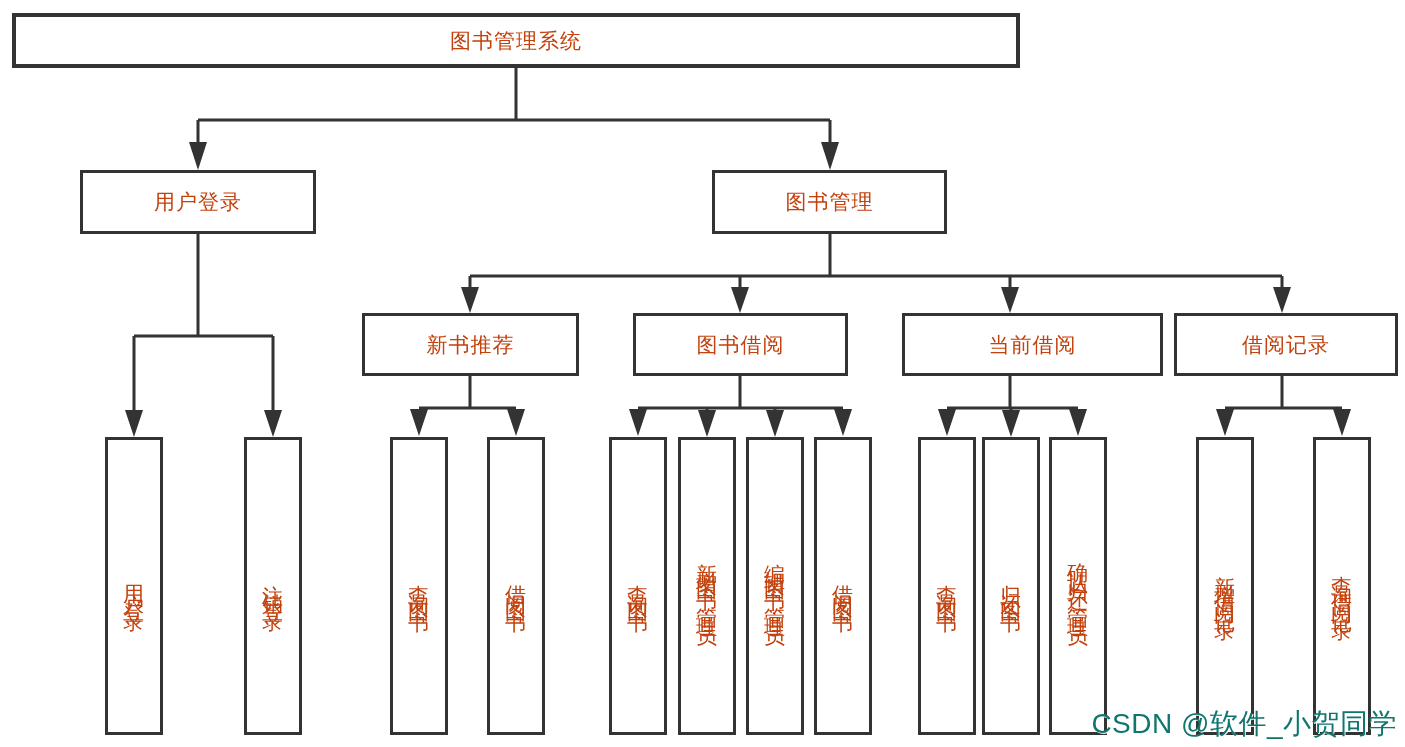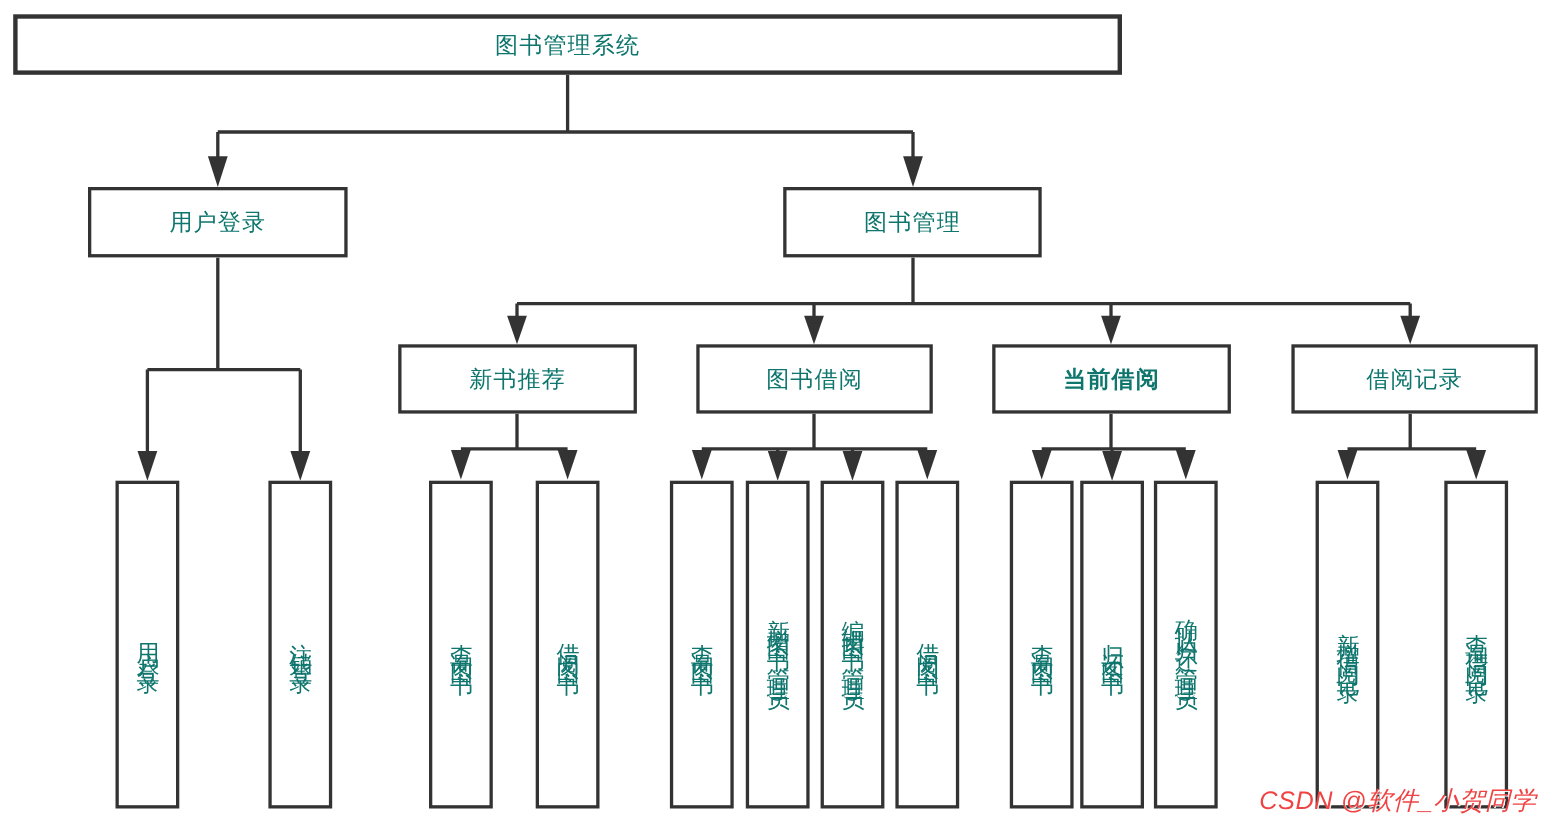--- a/index.html
+++ b/index.html
@@ -18,21 +18,21 @@
     z-index: 1;
   }
   .box {
     position: absolute;
     box-sizing: border-box;
     border: 3px solid #333333;
     background: #ffffff;
     display: flex;
     align-items: center;
     justify-content: center;
-    color: #0f766e;
+    color: #c2410c;
     z-index: 2;
   }
   .box.root { border-width: 4px; }
   .box.h .lbl {
     font-size: 21px;
     letter-spacing: 1px;
     white-space: nowrap;
   }
   .box.v .lbl {
     writing-mode: vertical-rl;
@@ -40,26 +40,25 @@
     font-size: 21px;
     line-height: 1;
     letter-spacing: 9px;
     white-space: nowrap;
   }
   .watermark {
     position: absolute;
     right: 8px;
     bottom: 4px;
     z-index: 5;
-    font-size: 23px;
-    color: #ef4444;
+    font-size: 28px;
+    color: #0f766e;
     text-shadow: 1px 1px 0 rgba(255,255,255,0.9);
     letter-spacing: 0.5px;
     white-space: nowrap;
-    font-style: italic;
   }
 </style>
 </head>
 <body>
 
 <div class="canvas">
 
   <svg class="connectors" width="1405" height="747" viewBox="0 0 1405 747" aria-hidden="true">
     <g stroke="#333333" stroke-width="3" fill="none">
 
@@ -117,21 +116,21 @@
   <div class="box h" style="left:712px; top:170px; width:235px; height:64px;">
     <span class="lbl">图书管理</span>
   </div>
 
   <div class="box h" style="left:362px; top:313px; width:217px; height:63px;">
     <span class="lbl">新书推荐</span>
   </div>
   <div class="box h" style="left:633px; top:313px; width:215px; height:63px;text-align:center;">
     <span class="lbl">图书借阅</span>
   </div>
-  <div class="box h" style="left:902px; top:313px; width:217px; height:63px;font-weight:bold;">
+  <div class="box h" style="left:902px; top:313px; width:261px; height:63px;">
     <span class="lbl">当前借阅</span>
   </div>
   <div class="box h" style="left:1174px; top:313px; width:224px; height:63px;">
     <span class="lbl">借阅记录</span>
   </div>
 
   <div class="box v" style="left:105px; top:437px; width:58px; height:298px;">
     <span class="lbl">用户登录</span>
   </div>
   <div class="box v" style="left:244px; top:437px; width:58px; height:298px;">

